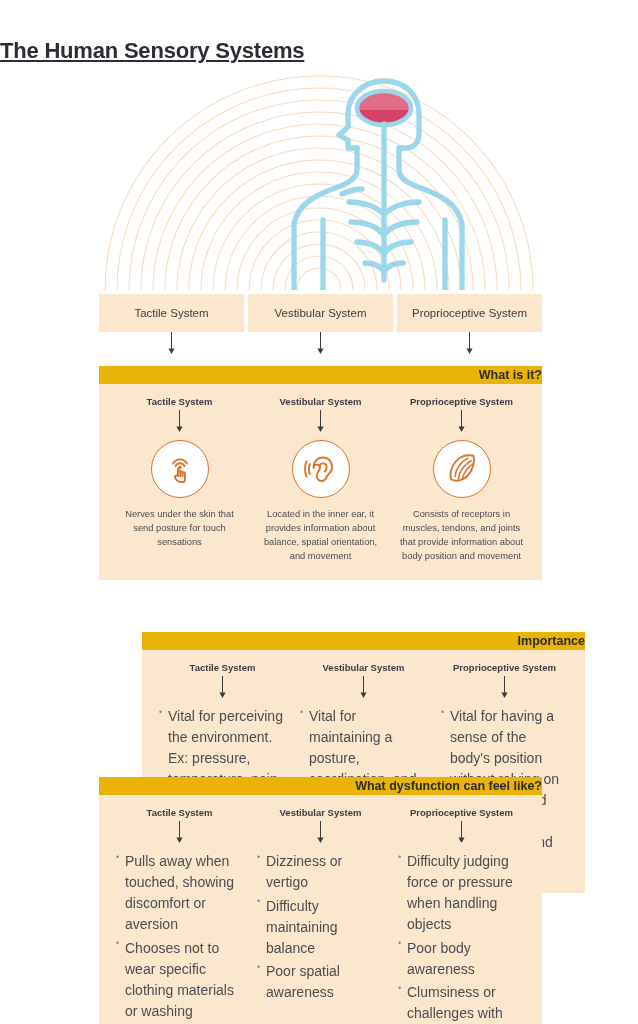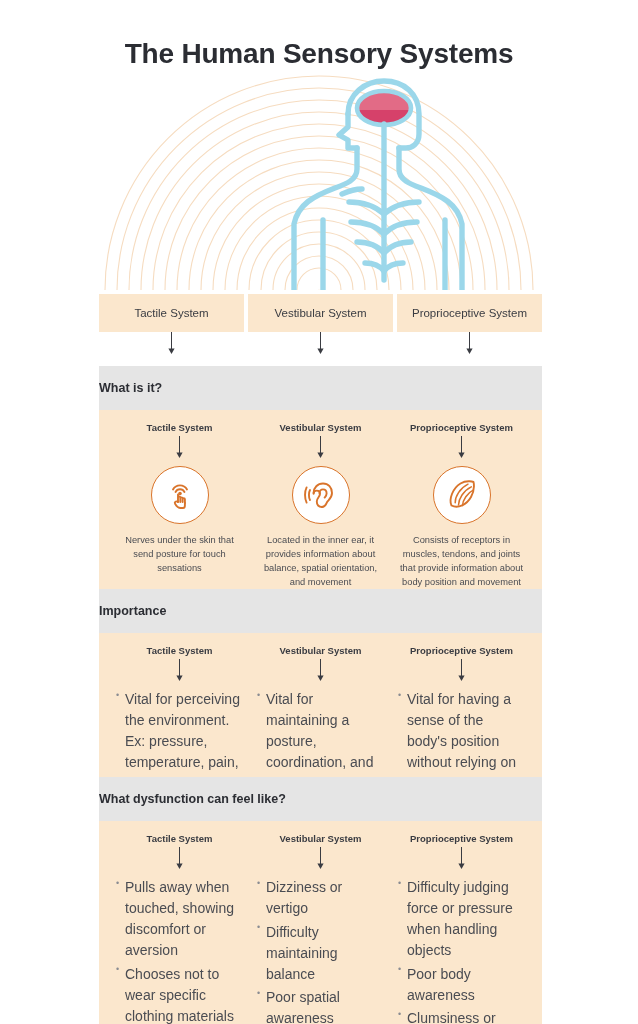--- a/index.html
+++ b/index.html
@@ -7,23 +7,24 @@
     width: 638px; height: 1024px;
     background: #ffffff;
     font-family: "Liberation Sans", sans-serif;
     overflow: hidden;
   }
   .page { position: relative; width: 638px; height: 1024px; background: #fff; }
 
   
   .title {
     position: absolute; top: 38px; left: 0; width: 638px;
-    text-align: center;
-    font-size: 28px; font-weight: bold; color: #2b2d33;
+    text-align: left;
+    font-size: 22px; font-weight: bold; color: #2b2d33;
     letter-spacing: -0.2px;
+    text-decoration: underline;
   }
 
   
   .hero { position: absolute; top: 72px; left: 99px; width: 440px; height: 218px; }
   .hero svg { display: block; }
 
   
   .top-row {
     position: absolute; top: 294px; left: 99px;
     width: 443px; height: 38px;
@@ -39,23 +40,23 @@
     position: absolute; top: 332px; left: 99px; width: 443px; height: 28px;
     display: flex; gap: 4px;
   }
   .arrow-cell { flex: 1; display: flex; justify-content: center; align-items: flex-start; }
 
   .arrow-v { width: 9px; height: 24px; display: block; }
 
   
   .section { position: absolute; left: 99px; width: 443px; }
   .section-header {
-    background: #e5e5e5;
-    height: 44px;
-    display: flex; align-items: center; justify-content: flex-start;
+    background: #eab308;
+    height: 18px;
+    display: flex; align-items: center; justify-content: flex-end;
     font-size: 12.5px; font-weight: bold; color: #2b2d33;
   }
   .section-body {
     background: #fbe7cd;
     padding: 12px 10px 16px 10px;
     display: flex;
   }
   .col { flex: 1; padding: 0 7px; }
   .col-title {
     text-align: center; font-size: 9.5px; font-weight: bold; color: #3a3c42;
@@ -254,21 +255,21 @@
               <path d="M18.5 28.6 C 18.8 22.8, 23.5 16, 29.2 13.2" stroke-width="1.5"></path>
             </svg>
           </div>
         </div>
         <div class="desc">Consists of receptors in muscles, tendons, and joints that provide information about body position and movement</div>
       </div>
 
     </div>
   </div>
 
-  <div class="section" style="top:589px;">
+  <div class="section" style="top:632px;margin-left:43px;">
     <div class="section-header">
       <span>Importance</span>
     </div>
     <div class="section-body">
 
       <div class="col">
         <div class="col-title">Tactile System</div>
         <div class="col-arrow">
           <svg class="arrow-v" viewBox="0 0 9 24">
             <line x1="4.5" y1="0" x2="4.5" y2="18" stroke="#3a3c42" stroke-width="1"></line>

